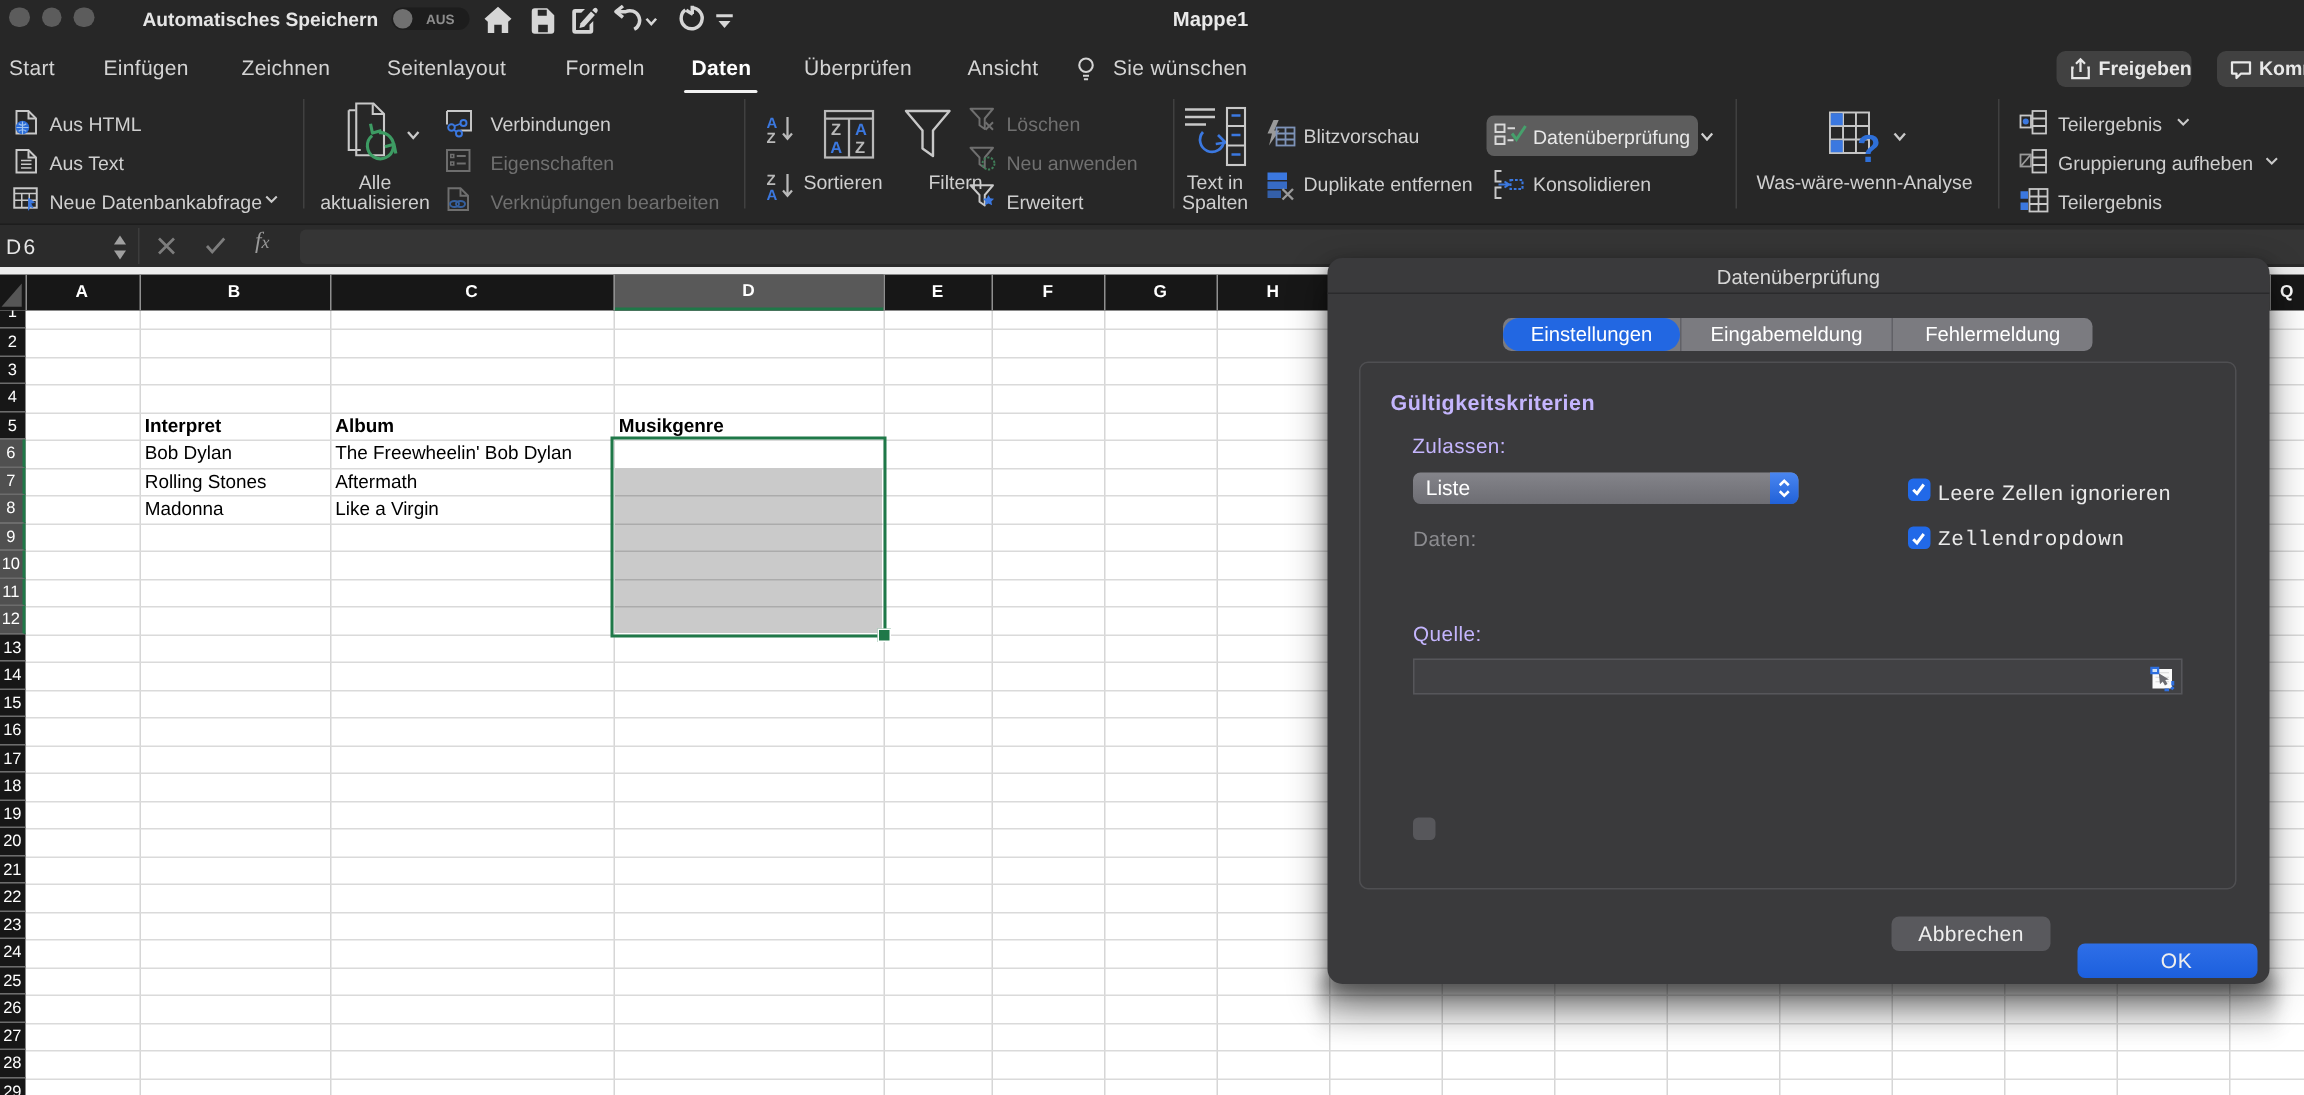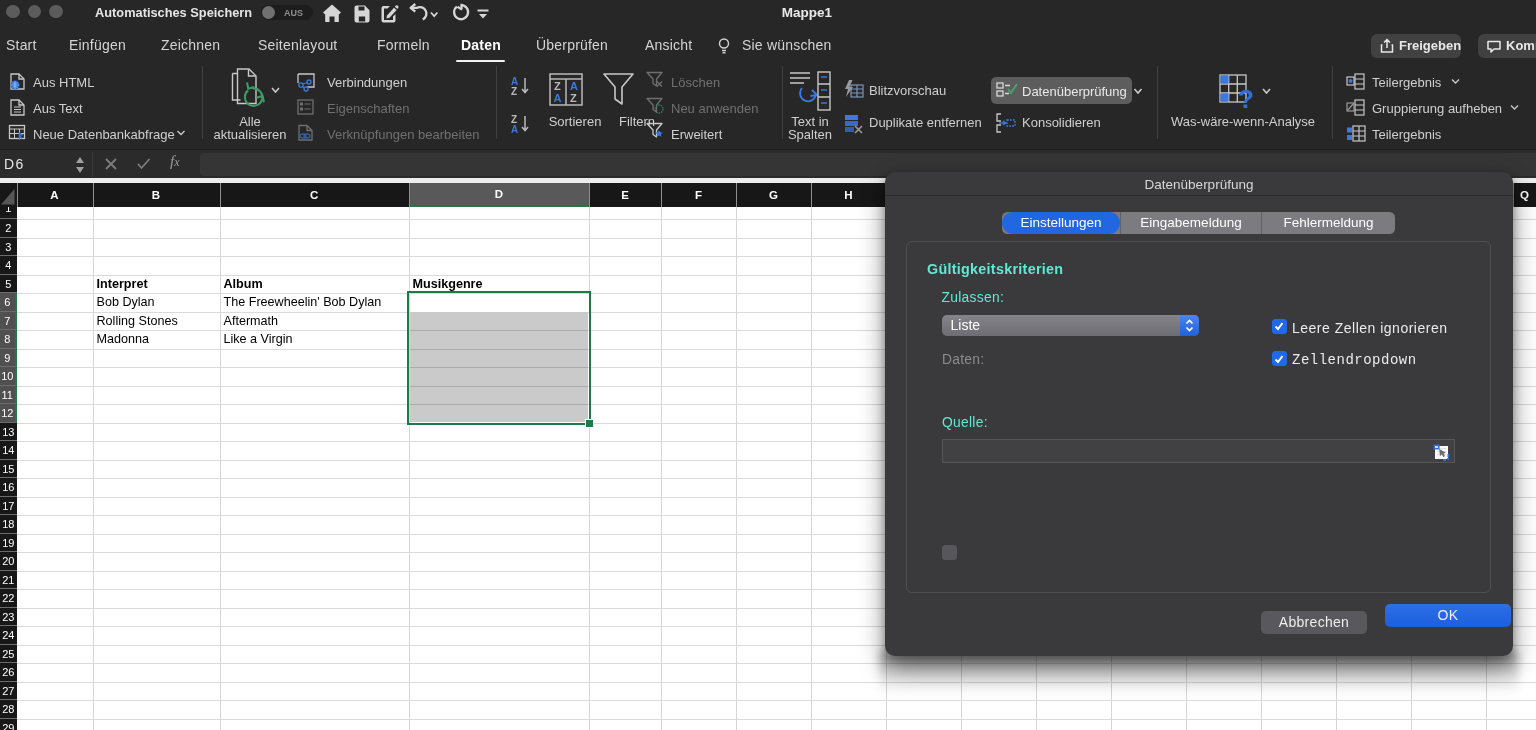--- a/index.html
+++ b/index.html
@@ -38,21 +38,21 @@
 .gh{position:absolute;background:#dadada;height:1px;}
 .cell{position:absolute;font-size:12.6px;color:#000;white-space:nowrap;}
 .bold{font-weight:700;}
 #dialog{left:885px;top:172px;width:628px;height:484px;background:#3a3a3c;border-radius:10px;
         box-shadow:0 12px 26px rgba(0,0,0,.45),0 3px 9px rgba(0,0,0,.33);color:#e8e8e8;}
 #dtitle{position:absolute;left:0;top:0;width:100%;height:23px;text-align:center;line-height:25px;
         font-size:13.5px;color:#d6d6d6;border-bottom:1px solid #2a2a2c;}
 #dgroup{position:absolute;left:21px;top:69px;width:583px;height:350px;border:1px solid #4f4f52;border-radius:6px;}
 #dtabs{position:absolute;left:117px;top:39.5px;width:393px;height:22px;border-radius:5.5px;background:#7b7b80;}
 .seg{position:absolute;top:0;height:22px;color:#fff;font-size:13.5px;text-align:center;}
-.dlab{position:absolute;font-size:13.8px;letter-spacing:.3px;color:#5eead4;white-space:nowrap;}
+.dlab{position:absolute;font-size:13.8px;letter-spacing:.3px;color:#c4b5fd;white-space:nowrap;}
 .ddis{color:#8c8c90;}
 .cb{position:absolute;width:15px;height:15px;border-radius:3.5px;background:#2169e8;}
 .cbt{position:absolute;font-size:14px;letter-spacing:.5px;color:#ebebeb;white-space:nowrap;}
 .btn{position:absolute;height:23px;background:#59595d;border-radius:5px;color:#eee;
      font-size:14px;letter-spacing:.3px;text-align:center;line-height:23px;}
 svg{display:block;}
 </style></head><body>
 <div id="app">
 
 <div id="titlebar" class="abs"></div>
@@ -208,21 +208,21 @@
  <path d="M14 40 v14 M11 51 l3 3.5 l3 -3.5" stroke="#b9b9b9" stroke-width="1.5"></path>
 </svg>
 <svg class="abs" style="left:549px;top:73px;" width="35" height="34" viewBox="0 0 35 34" fill="none">
  <rect x="1" y="1" width="32" height="31" stroke="#b9b9b9" stroke-width="1.5"></rect>
  <path d="M1 6 h32 M17 6 v26" stroke="#b9b9b9" stroke-width="1.5"></path>
  <text x="5" y="17" font-size="11" font-weight="bold" fill="#b9b9b9" font-family="Liberation Sans">Z</text>
  <text x="4.5" y="29" font-size="11" font-weight="bold" fill="#3b78e0" font-family="Liberation Sans">A</text>
  <text x="21" y="17" font-size="11" font-weight="bold" fill="#3b78e0" font-family="Liberation Sans">A</text>
  <text x="21" y="29" font-size="11" font-weight="bold" fill="#b9b9b9" font-family="Liberation Sans">Z</text>
 </svg>
-<div class="rbig" style="left:535px;top:116px;width:80px;">Sortieren</div>
+<div class="rbig" style="left:522px;top:116px;width:80px;">Sortieren</div>
 <svg class="abs" style="left:602px;top:72px;" width="33" height="35" viewBox="0 0 33 35" fill="none" stroke="#c8c8c8" stroke-width="1.6">
  <path d="M2 2 H31 L20 15 V32 L13 27 V15 Z" stroke-linejoin="round"></path>
 </svg>
 <div class="rbig" style="left:597px;top:116px;width:80px;">Filtern</div>
 
 <svg class="abs" style="left:645px;top:71px;" width="24" height="70" viewBox="0 0 24 70" fill="none">
  <g stroke="#6f6f6f" stroke-width="1.3">
   <path d="M2 1.5 H17 L11.5 8 V15 L8 12.5 V8 Z" stroke-linejoin="round"></path>
   <path d="M12 10.5 l5 5 M17 10.5 l-5 5"></path>
  </g>
@@ -515,15 +515,15 @@
      <rect x="2" y="2" width="13" height="13" fill="#fafafa"></rect>
      <path d="M4 4.5 h9 M4 7.5 h9 M4 10.5 h9" stroke="#d8d8d8" stroke-width="0.8"></path>
      <rect x="0.5" y="0.5" width="6" height="5" fill="#2e6fe0"></rect>
      <rect x="2" y="2" width="3" height="2" fill="#cfe0f5"></rect>
      <path d="M10 16 h3 M14.5 15.5 l1.5 -1.5 M15.5 10 v3" stroke="#2e6fe0" stroke-width="2"></path>
      <path d="M6.2 4.8 L7 12.2 L8.8 10.3 L10.3 13 L12 12 L10.5 9.4 L13 9 Z" fill="#6b6b70"></path>
    </svg>
  </div>
  <div style="position:absolute;left:56.5px;top:373px;width:15px;height:15px;border-radius:3.5px;background:#57575b;"></div>
  <div class="btn" style="left:376px;top:439px;width:106px;">Abbrechen</div>
- <div class="btn" style="left:500px;top:432px;width:126px;background:linear-gradient(#2e6fe8,#1c5fdd);">OK</div>
+ <div class="btn" style="left:500px;top:457px;width:108px;background:linear-gradient(#2e6fe8,#1c5fdd);padding-left:12px;">OK</div>
 </div>
 
 </div>
 </body></html>

